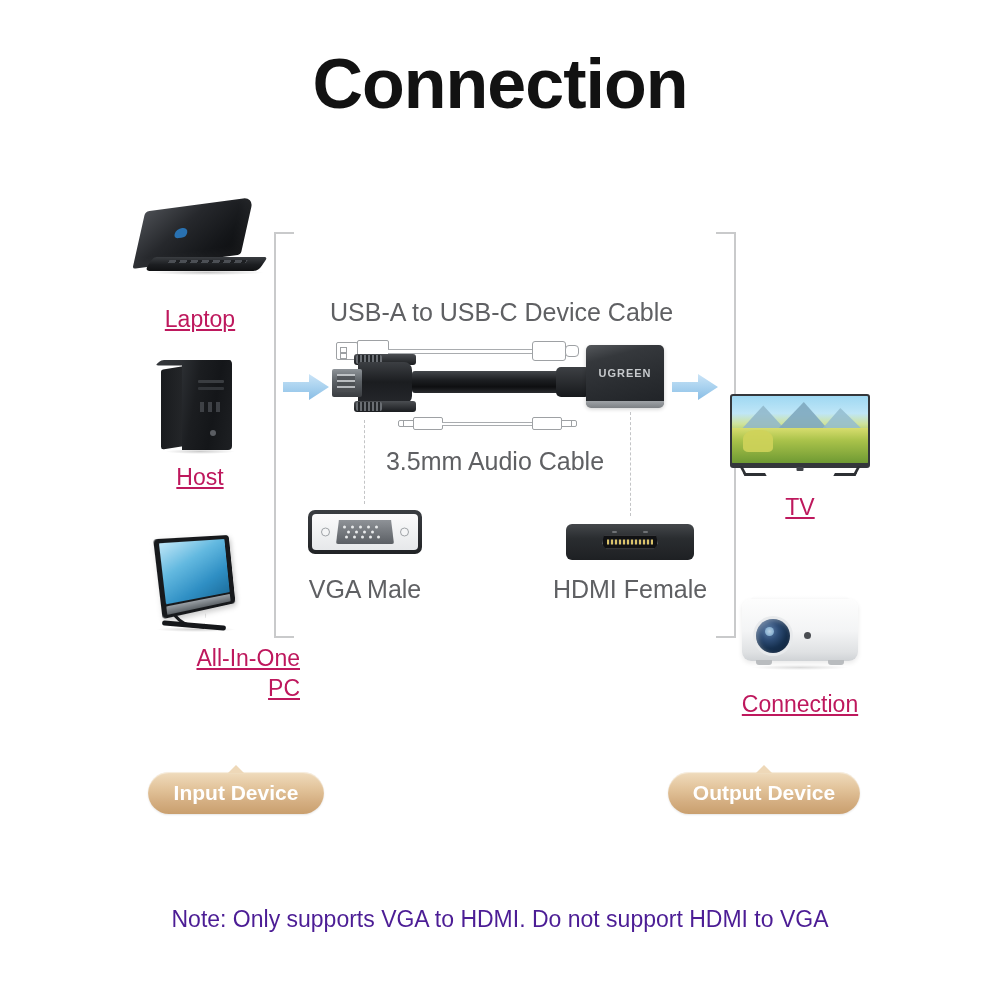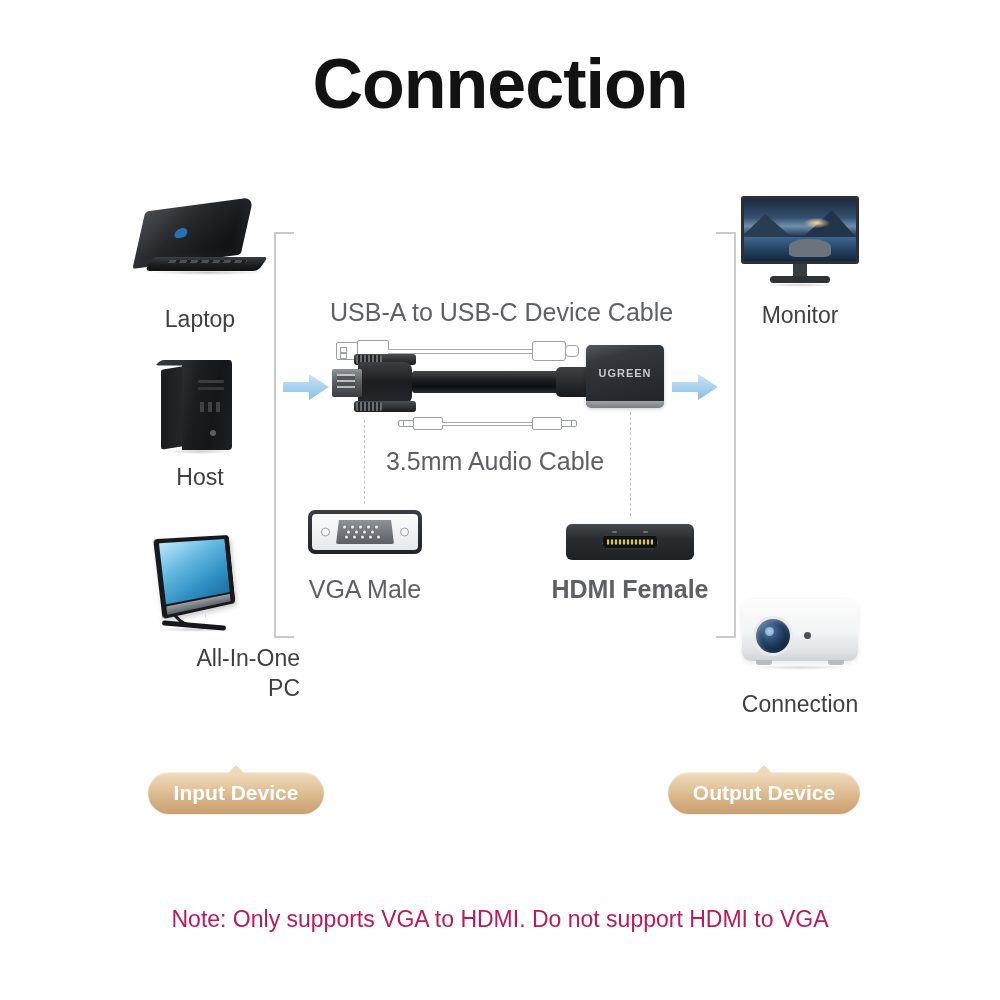--- a/index.html
+++ b/index.html
@@ -16,22 +16,23 @@
     position: absolute; left: 0; top: 44px; width: 1000px;
     text-align: center;
     font-size: 70px; font-weight: bold; color: #121212;
     letter-spacing: -1px;
   }
 
   
   .dev { position: absolute; width: 200px; text-align: center; }
   .dev .art { position: relative; height: 96px; margin: 0 auto; }
   .dev .cap {
-    font-size: 23px; color: #404040; line-height: 30px; margin-top: 8px;
+    font-size: 23px; color: #be185d; line-height: 30px; margin-top: 8px;
     white-space: pre-line;
+    text-decoration: underline;
   }
 
   
   .laptop { position:absolute; left:50%; top:4px; transform:translateX(-50%); width:130px; height:80px; }
   .lap-lid {
     position:absolute; left:6px; top:0; width:104px; height:58px;
     background: linear-gradient(135deg,#4a4d52 0%, #26282c 38%, #141619 75%, #0c0d0f 100%);
     border-radius: 4px 10px 3px 3px;
     transform: skewX(-20deg) rotate(-8deg);
     box-shadow: inset -6px -4px 10px rgba(255,255,255,0.05);
@@ -309,21 +310,21 @@
     display:flex; align-items:center; justify-content:center;
     color:#ffffff; font-size:21px; font-weight:bold;
     box-shadow: 0 1px 2px rgba(0,0,0,.10), inset 0 1px 1px rgba(255,255,255,.55);
   }
   .badge .notch { position:absolute; left:50%; top:-7px; transform:translateX(-50%);
     width:0; height:0; border-left:8px solid transparent; border-right:8px solid transparent;
     border-bottom:8px solid #eed8b8; }
 
   
   .note { position:absolute; left:0; top:906px; width:1000px; text-align:center;
-    font-size:23px; color:#be185d; }
+    font-size:23px; color:#4c1d95; }
 </style>
 </head>
 <body>
 
 <div id="stage">
 
   <div class="title">Connection</div>
 
   <div class="dev" style="left:100px; top:200px;">
     <div class="art">
@@ -450,61 +451,61 @@
     </div>
   </div>
   <div class="center-label" style="left:258px; top:575px; width:214px;">VGA Male</div>
 
   <div class="hdmi-detail">
     <div class="hdmi-screw-l"></div>
     <div class="hdmi-screw-r"></div>
     <div class="hdmi-port"></div>
     <div class="hdmi-contacts"></div>
   </div>
-  <div class="center-label" style="left:520px; top:575px; width:220px;font-weight:bold;">HDMI Female</div>
+  <div class="center-label" style="left:520px; top:575px; width:220px;">HDMI Female</div>
 
   <div class="arrow" style="left:672px; top:373px;">
     <svg viewBox="0 0 46 28">
       <defs>
         <linearGradient id="ga2" x1="0" y1="0" x2="0" y2="1">
           <stop offset="0%" stop-color="#cbe4f7"></stop>
           <stop offset="50%" stop-color="#a9d2ef"></stop>
           <stop offset="100%" stop-color="#89bde5"></stop>
         </linearGradient>
       </defs>
       <path d="M0 9 H26 V1 L46 14 L26 27 V19 H0 Z" fill="url(#ga2)"></path>
     </svg>
   </div>
 
   <div class="bracket right" style="left:710px; top:232px; height:406px;">
     <div class="vline"></div>
       <div class="cap t"></div>
       <div class="cap b"></div>
   </div>
 
-  <div class="dev" style="left:700px; top:196px;">
+
+  <div class="dev" style="left:700px; top:388px;">
     <div class="art">
-      <div class="mon">
-        <div class="mon-frame">
-          <div class="mon-screen">
-            <div class="mon-peak1"></div>
-            <div class="mon-peak2"></div>
-            <div class="mon-sun"></div>
-            <div class="mon-water"></div>
-            <div class="mon-rock"></div>
+      <div class="tv">
+        <div class="tv-frame">
+          <div class="tv-screen">
+            <div class="tv-mt1"></div>
+            <div class="tv-mt2"></div>
+            <div class="tv-mt3"></div>
+            <div class="tv-field"></div>
+            <div class="tv-tree"></div>
           </div>
         </div>
-        <div class="mon-neck"></div>
-        <div class="mon-base"></div>
-        <div class="mon-shadow"></div>
+        <div class="tv-logo"></div>
+        <div class="tv-foot-l"></div>
+        <div class="tv-foot-r"></div>
       </div>
     </div>
-    <div class="cap">Monitor</div>
-  </div>
-
+    <div class="cap">TV</div>
+  </div>
 
   <div class="dev" style="left:700px; top:585px;">
     <div class="art">
       <div class="proj">
         <div class="proj-top"></div>
         <div class="proj-body">
           <div class="proj-lens"></div>
           <div class="proj-dot"></div>
         </div>
         <div class="proj-ft-l"></div>

